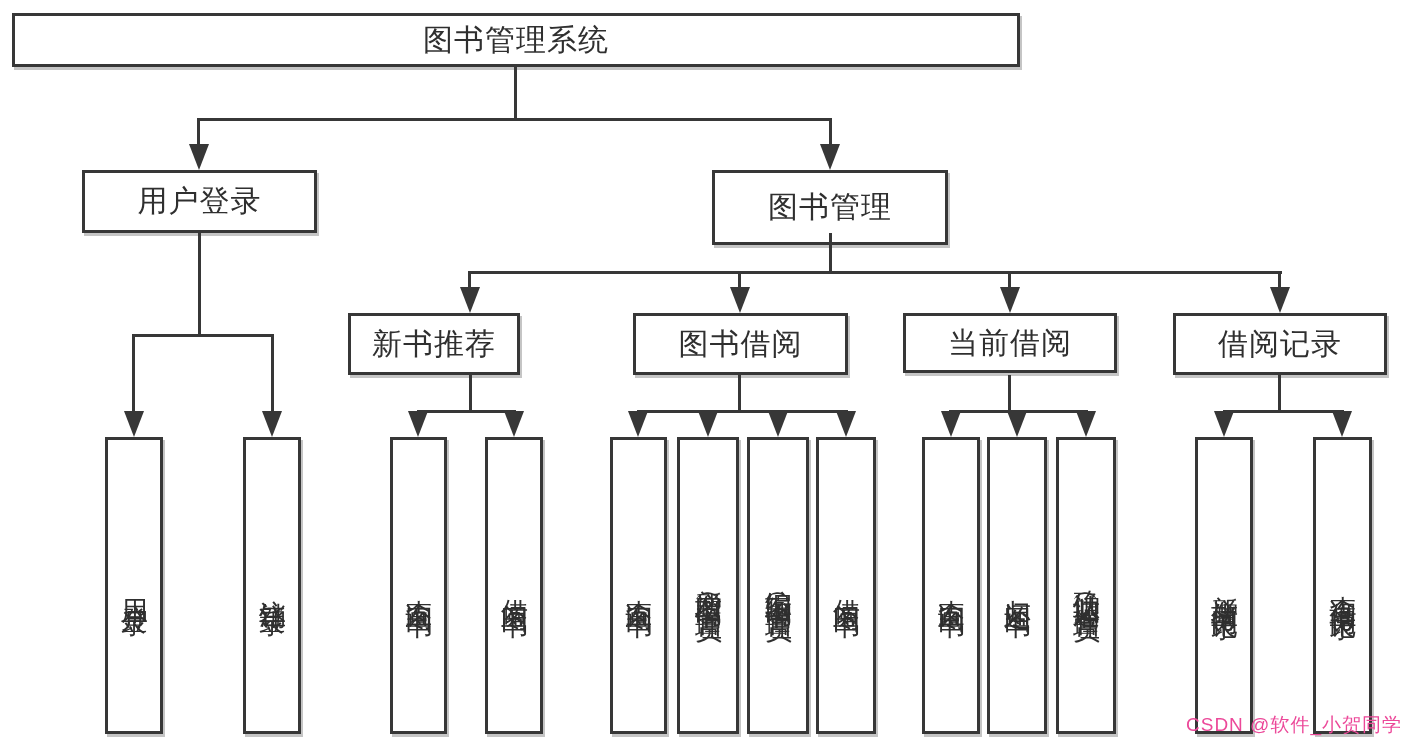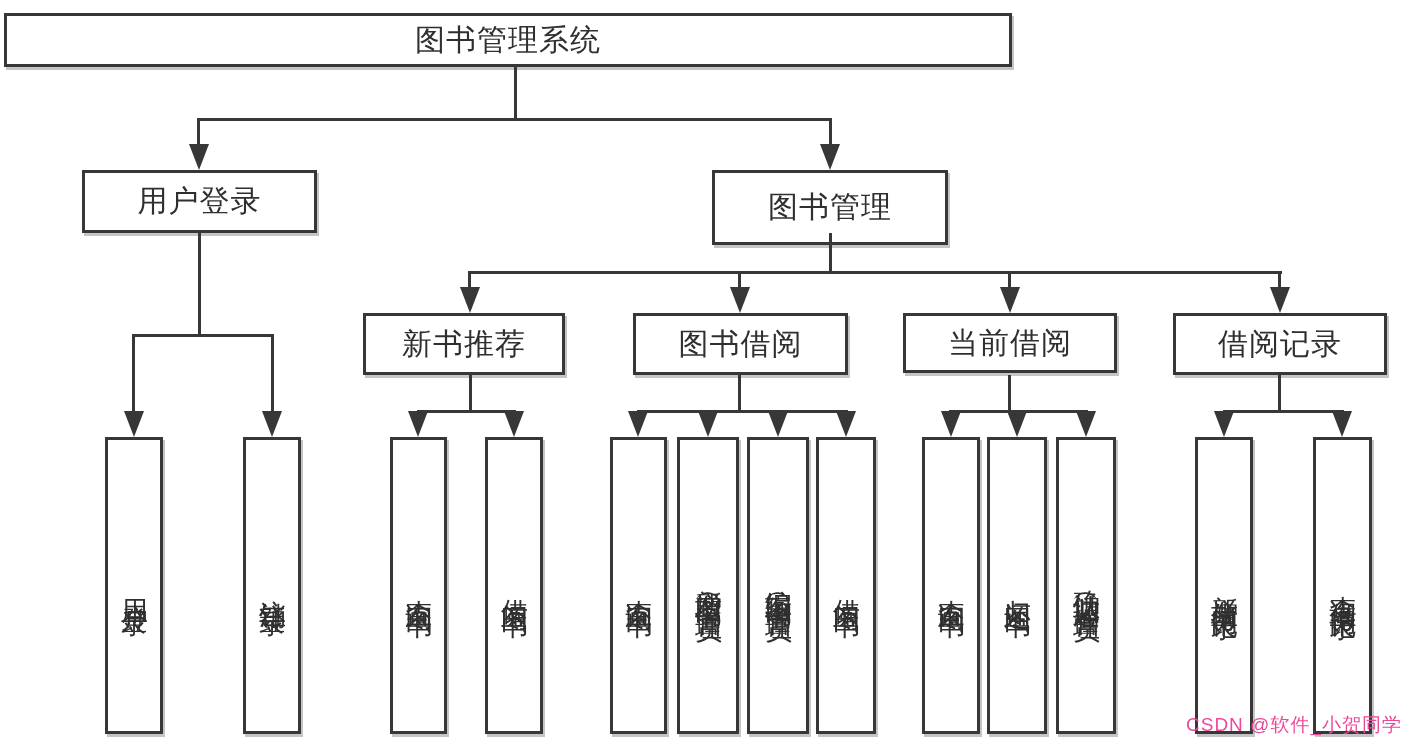--- a/index.html
+++ b/index.html
@@ -28,21 +28,21 @@
   .watermark{
     position:absolute;left:1186px;top:712px;font-size:19px;
     color:#ec4899;letter-spacing:1px;z-index:10;white-space:nowrap;
   }
 </style>
 </head>
 <body>
 
 <div class="canvas">
 
-  <div class="node hbox" style="left:4px;top:13px;width:1008px;height:54px">
+  <div class="node hbox" style="left:12px;top:13px;width:1008px;height:54px">
     <span>图书管理系统</span>
   </div>
 
   <div class="lv" style="left:514px;top:66px;height:53px"></div>
   <div class="lh" style="left:197px;top:118px;width:635px"></div>
   <div class="lv" style="left:197px;top:118px;height:28px"></div>
   <div class="arr" style="left:189px;top:144px"></div>
   <div class="lv" style="left:829px;top:118px;height:28px"></div>
   <div class="arr" style="left:820px;top:144px"></div>
 
@@ -64,21 +64,21 @@
   <div class="lh" style="left:468px;top:271px;width:814px"></div>
   <div class="lv" style="left:468px;top:271px;height:18px"></div>
   <div class="arr" style="left:460px;top:287px"></div>
   <div class="lv" style="left:738px;top:271px;height:18px"></div>
   <div class="arr" style="left:730px;top:287px"></div>
   <div class="lv" style="left:1008px;top:271px;height:18px"></div>
   <div class="arr" style="left:1000px;top:287px"></div>
   <div class="lv" style="left:1278px;top:271px;height:18px"></div>
   <div class="arr" style="left:1270px;top:287px"></div>
 
-  <div class="node hbox" style="left:363px;top:313px;width:202px;height:62px">
+  <div class="node hbox" style="left:348px;top:313px;width:172px;height:62px">
     <span>新书推荐</span>
   </div>
   <div class="node hbox" style="left:633px;top:313px;width:215px;height:62px">
     <span>图书借阅</span>
   </div>
   <div class="node hbox" style="left:903px;top:313px;width:214px;height:60px">
     <span>当前借阅</span>
   </div>
   <div class="node hbox" style="left:1173px;top:313px;width:214px;height:62px">
     <span>借阅记录</span>

